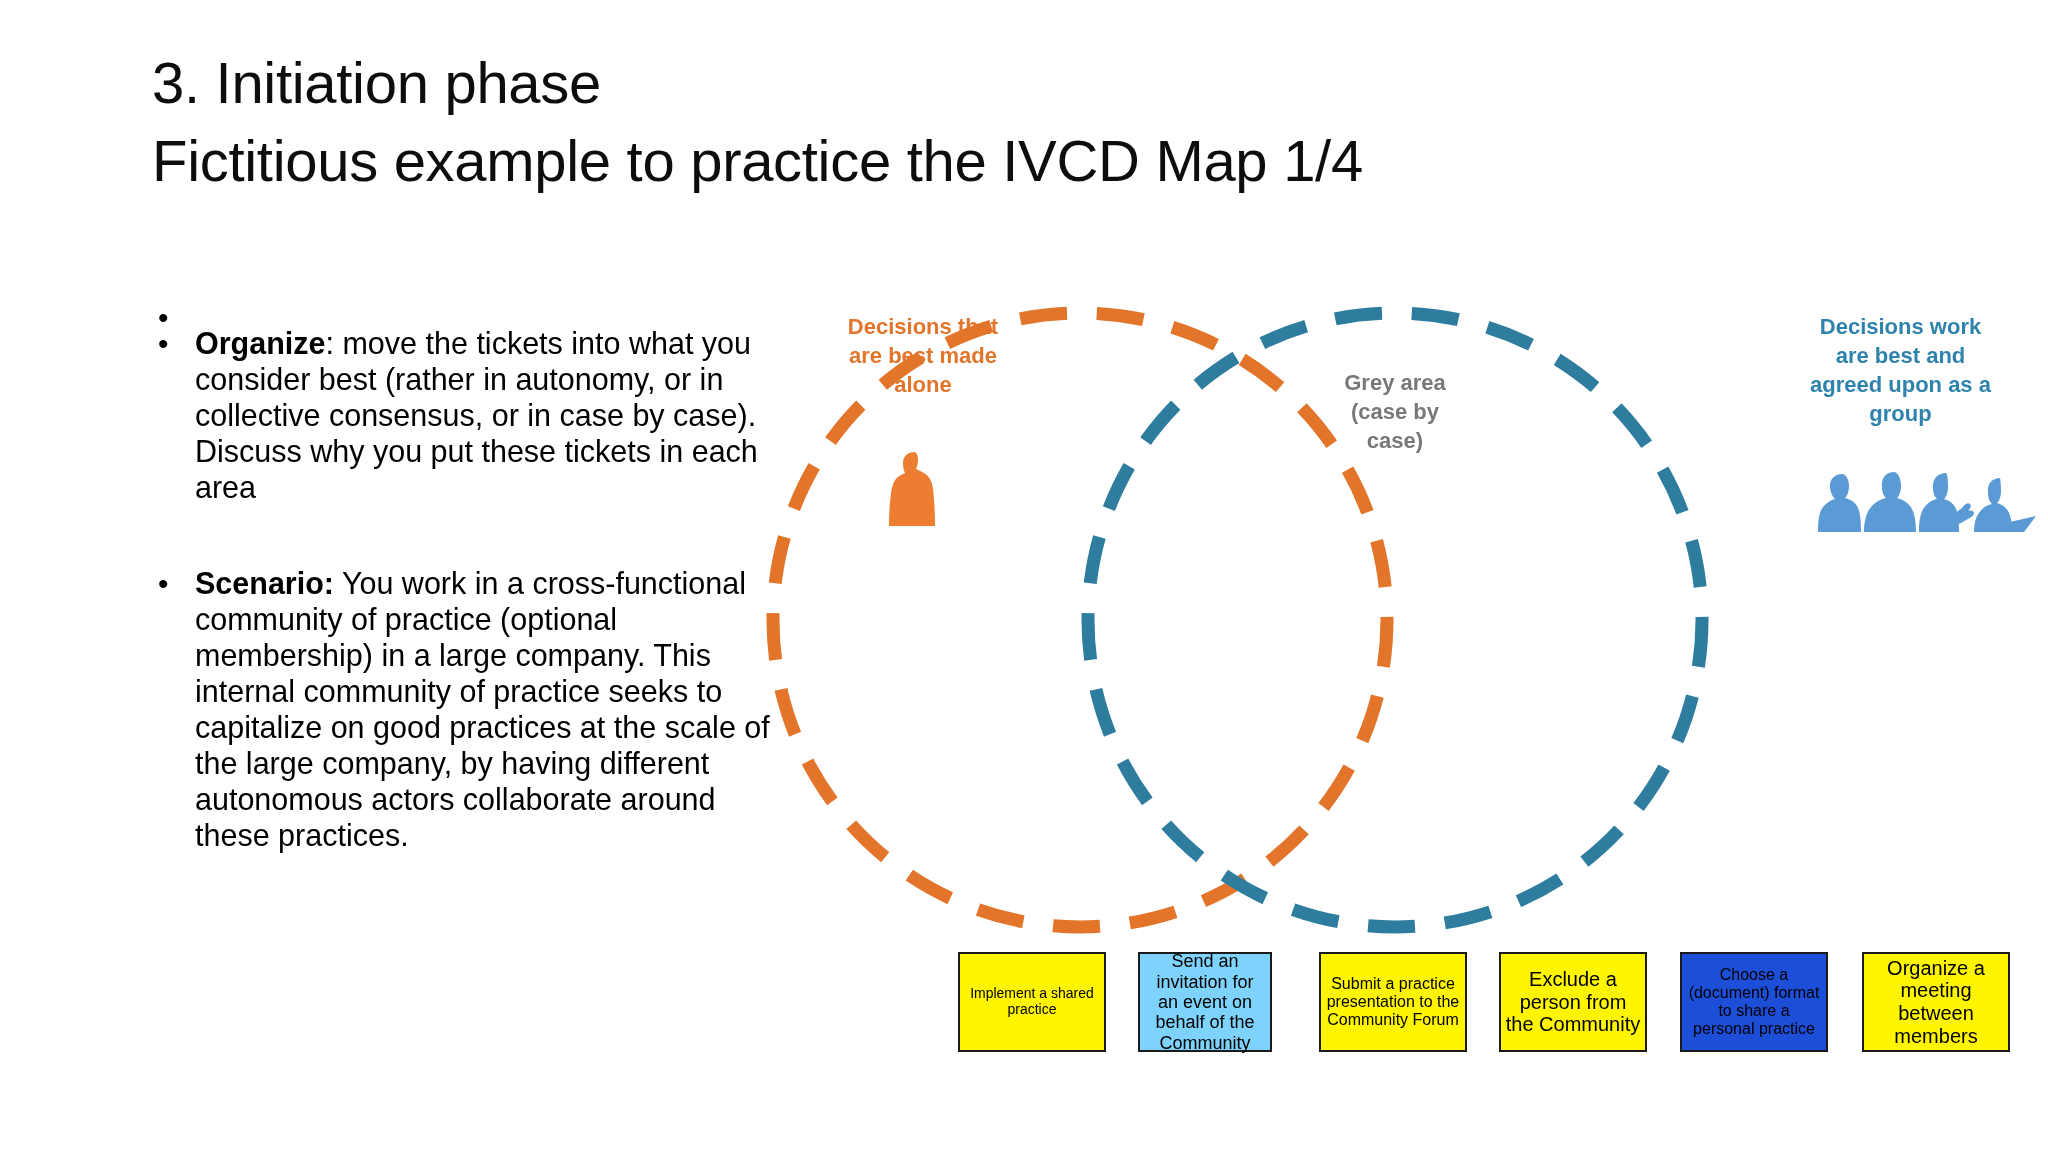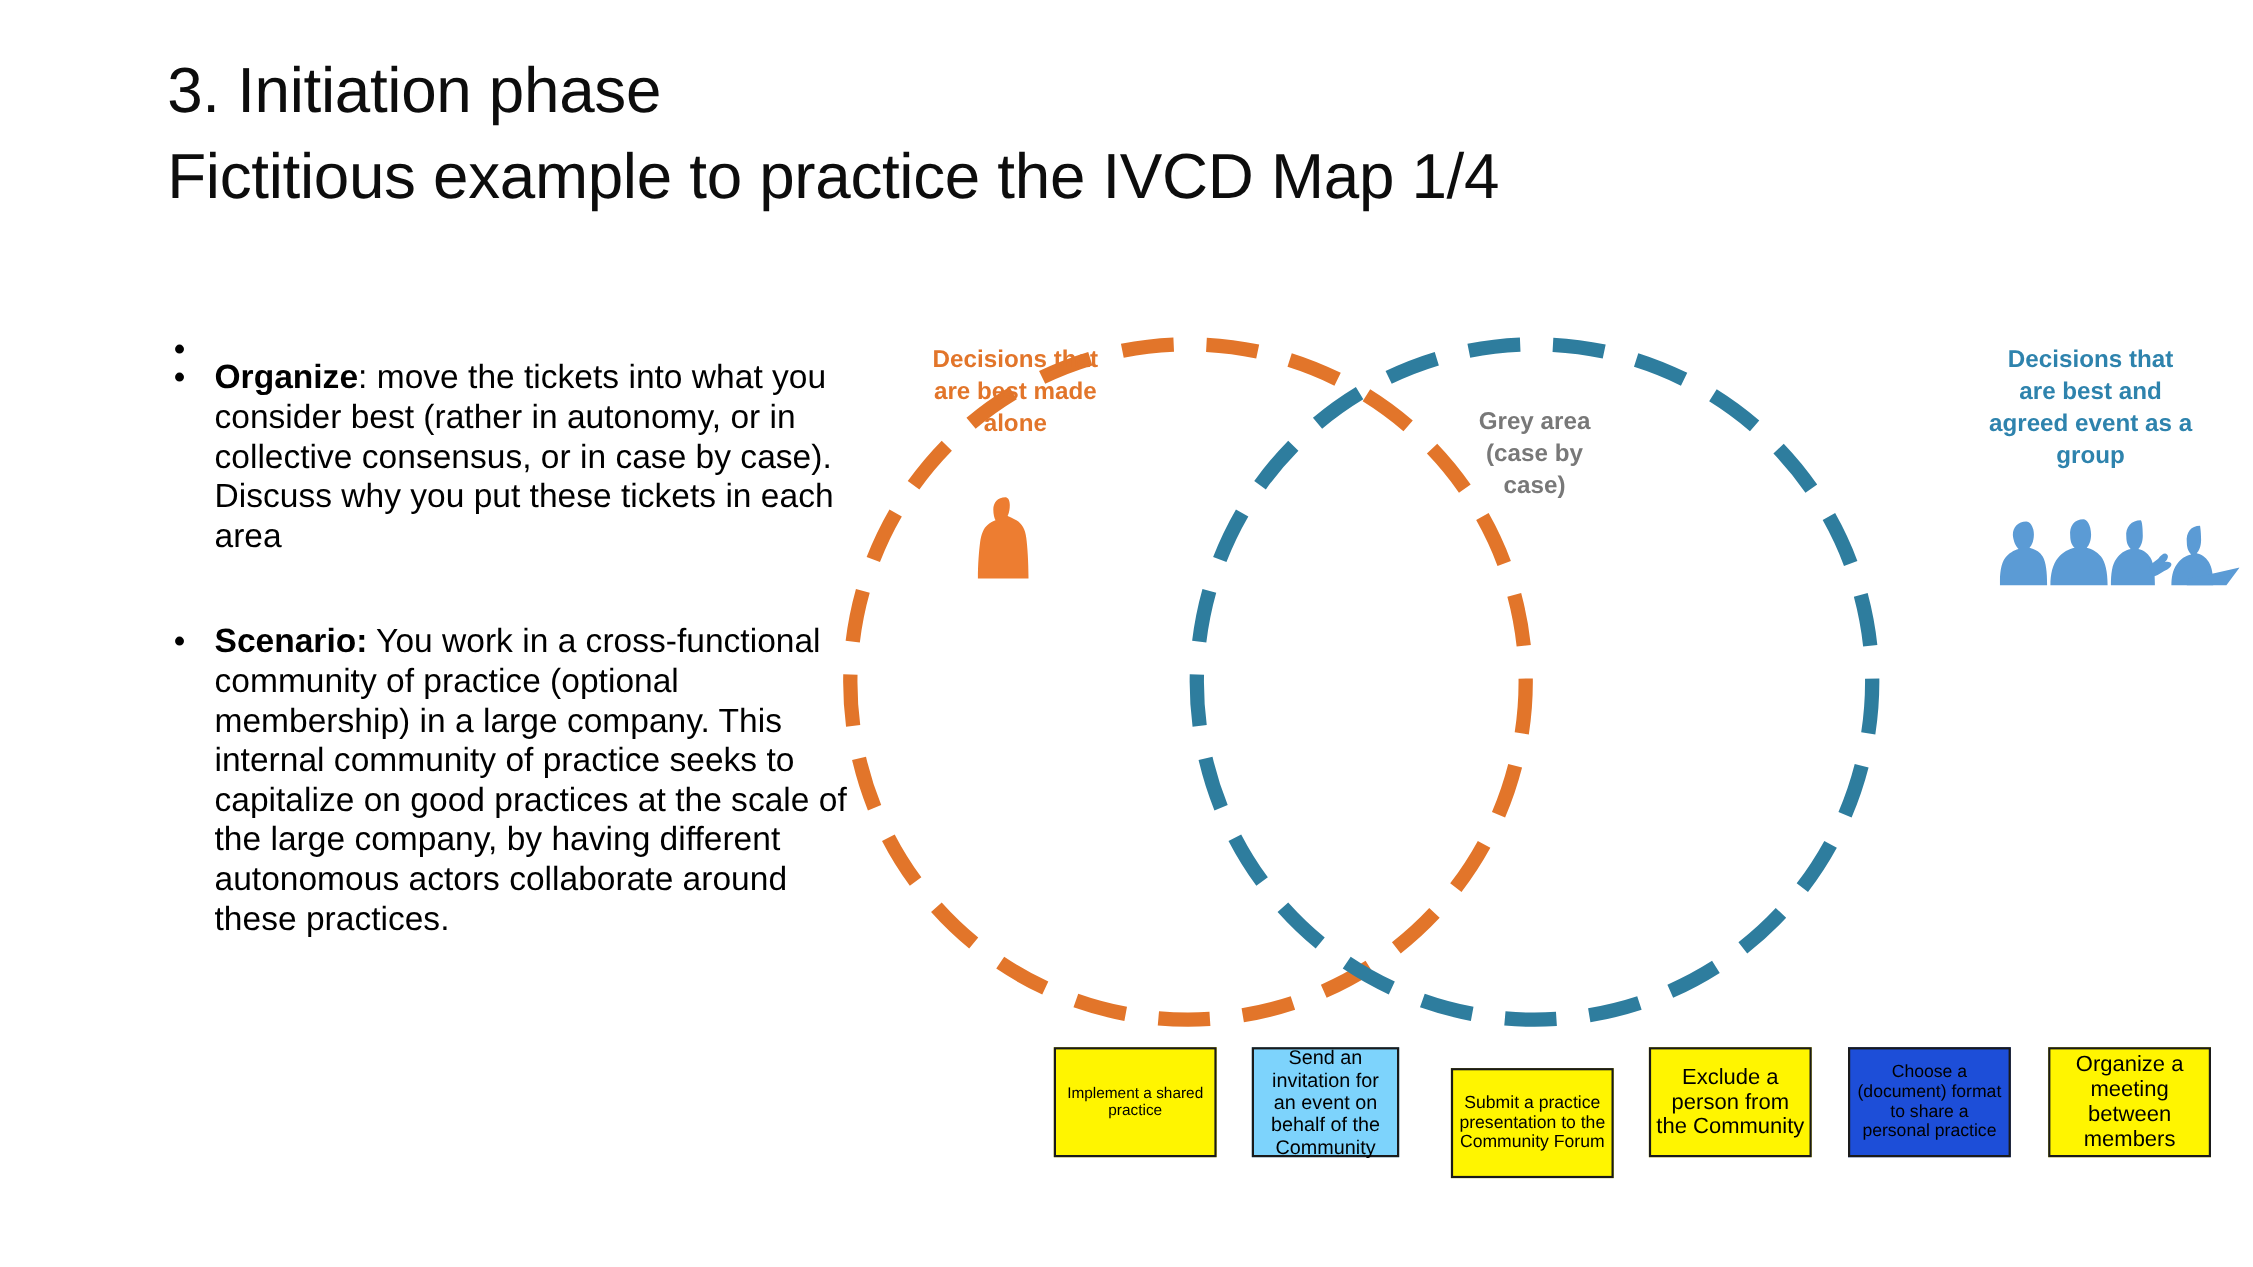--- a/index.html
+++ b/index.html
@@ -133,21 +133,21 @@
     </div>
 
   </div>
 
   <svg class="venn-svg" width="2048" height="1152">
     <circle cx="1080" cy="620" r="307" fill="none" stroke="#E2752A" stroke-width="13" stroke-dasharray="47 30" stroke-linecap="butt"></circle>
     <circle cx="1395" cy="620" r="307" fill="none" stroke="#2E7D9E" stroke-width="13" stroke-dasharray="47 30" stroke-linecap="butt"></circle>
   </svg>
 
   <div class="lbl lbl-left">Decisions that are best made alone</div>
-  <div class="lbl lbl-right">Decisions that are best and agreed event as a group</div>
+  <div class="lbl lbl-right">Decisions work are best and agreed upon as a group</div>
   <div class="lbl lbl-center">Grey area (case by case)</div>
 
   <svg class="person-single" width="56" height="80" viewBox="0 0 56 80">
     <path fill="#ED7D31" d="M26 2 c-7 0 -11 5 -11 11 c0 5 1 8 2 10 c-2 1 -5 2 -7 4
       c-4 3 -6 9 -7 16 c-1 8 -2 20 -2 33 l46 0 c0 -16 -1 -29 -2 -37
       c-1 -8 -4 -13 -9 -16 c-3 -2 -6 -3 -8 -4 c1 -2 2 -5 2 -10 c0 -6 -3 -7 -4 -7 z"></path>
   </svg>
 
   <svg class="people-group" width="218" height="86" viewBox="0 0 218 86">
     <g fill="#5B9BD5">
@@ -173,21 +173,21 @@
     </g>
   </svg>
 
   <div class="notes">
     <div class="note" id="n1" style="left: 180px; width: 148px; font-size: 14px; background: rgb(255, 245, 0); border-color: rgb(26, 26, 26);">
         <span class="note-txt">Implement a shared practice</span>
       </div>
     <div class="note" id="n2" style="left: 360px; width: 134px; font-size: 18px; background: #7dd3fc; border-color: rgb(26, 26, 26);">
         <span class="note-txt">Send an invitation for an event on behalf of the Community</span>
       </div>
-    <div class="note" id="n3" style="left: 541px; width: 148px; font-size: 16px; background: rgb(255, 245, 0); border-color: rgb(26, 26, 26); margin-top: 19px;">
+    <div class="note" id="n3" style="left: 541px; width: 148px; font-size: 16px; background: rgb(255, 245, 0); border-color: rgb(26, 26, 26);">
         <span class="note-txt">Submit a practice presentation to the Community Forum</span>
       </div>
     <div class="note" id="n4" style="left: 721px; width: 148px; font-size: 20px; background: rgb(255, 245, 0); border-color: rgb(26, 26, 26);">
         <span class="note-txt">Exclude a person from the Community</span>
       </div>
     <div class="note" id="n5" style="left: 902px; width: 148px; font-size: 16px; background: #1d4ed8; border-color: rgb(26, 26, 26);">
         <span class="note-txt">Choose a (document) format to share a personal practice</span>
       </div>
     <div class="note" id="n6" style="left: 1084px; width: 148px; font-size: 20px; background: rgb(255, 245, 0); border-color: rgb(26, 26, 26);">
         <span class="note-txt">Organize a meeting between members</span>

